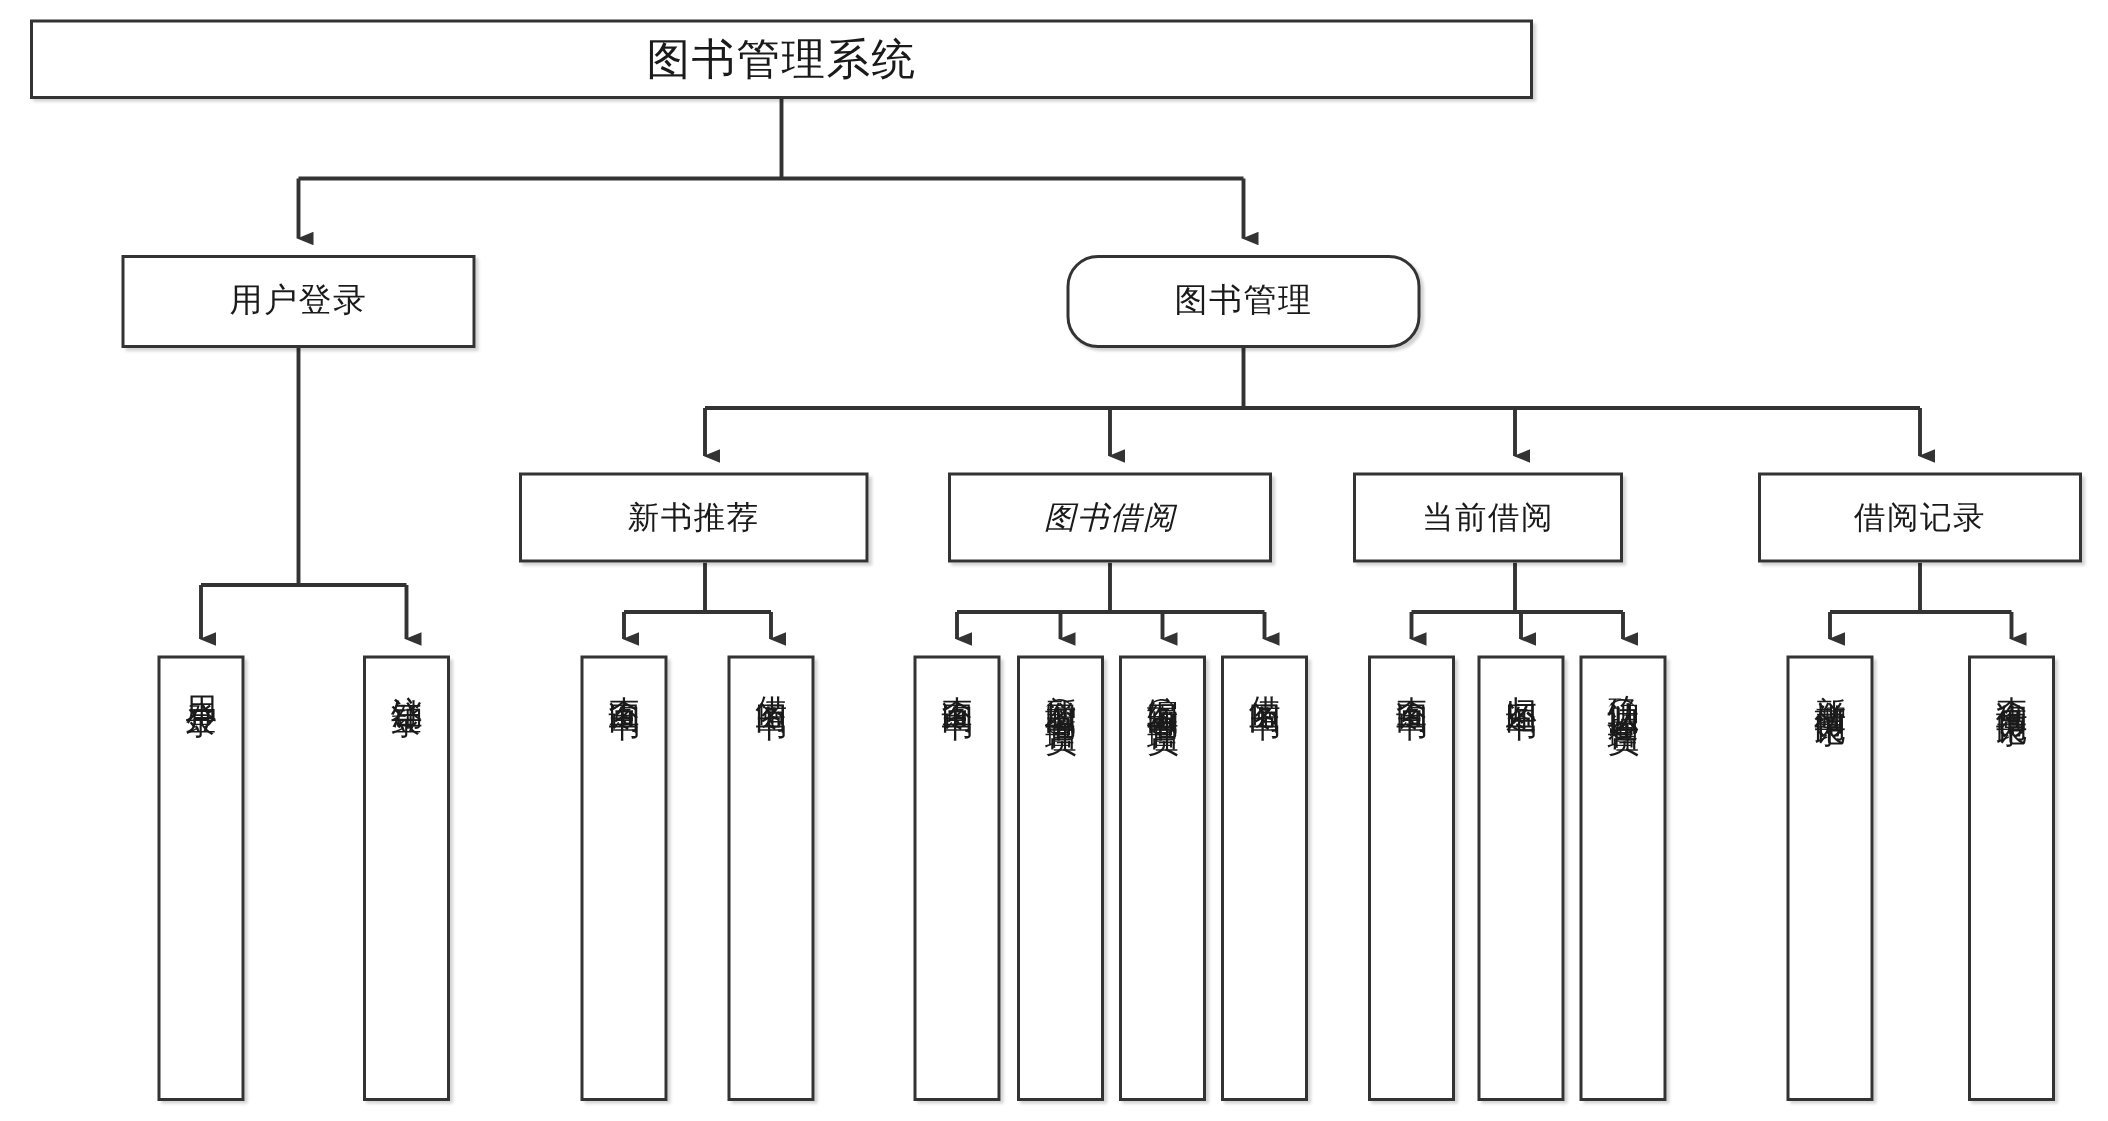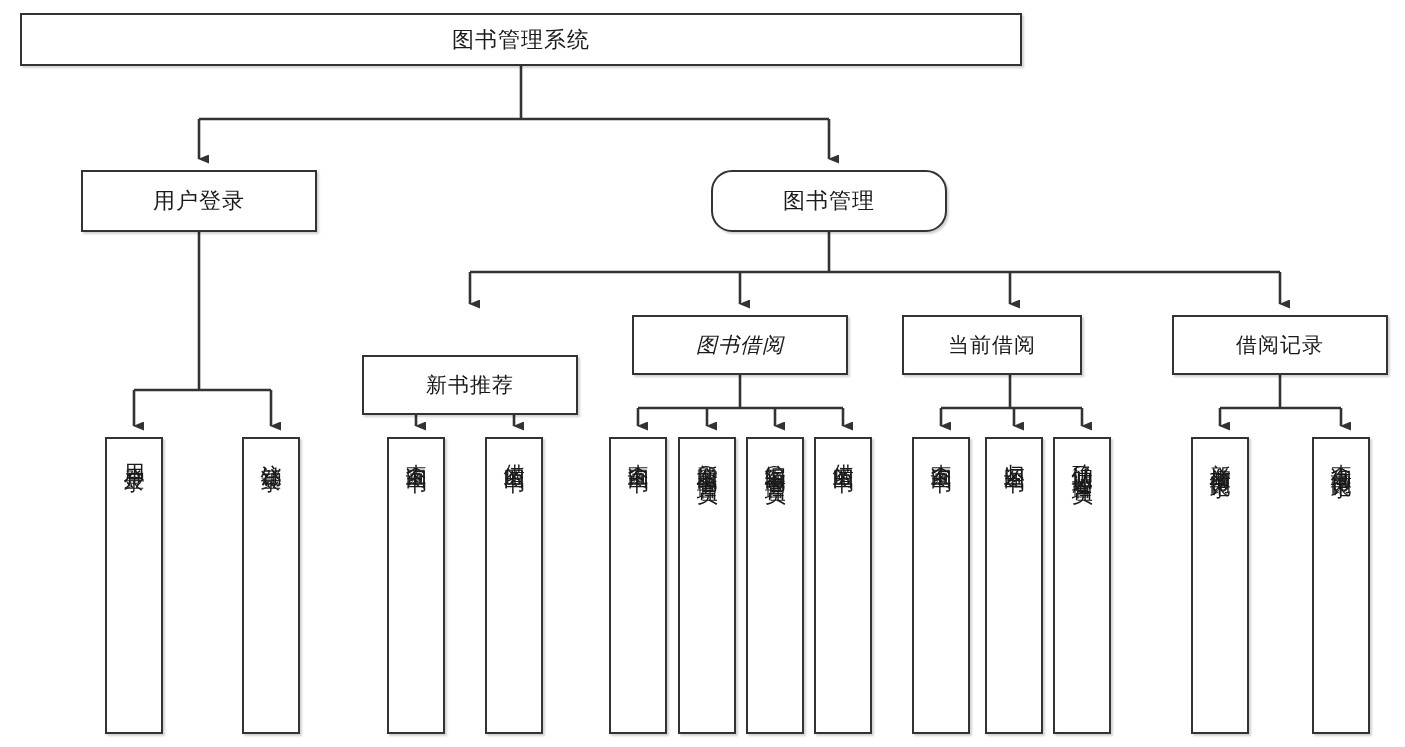--- a/index.html
+++ b/index.html
@@ -48,21 +48,21 @@
     justify-content: center;
     padding-top: 8px;
   }
   .node.leaf .node-label {
     writing-mode: vertical-rl;
     text-orientation: upright;
     white-space: nowrap;
     letter-spacing: 3px;
     font-size: 21px;
   }
-  .node.level1 .node-label { font-size: 22px; }
+  .node.level1 .node-label { font-size: 29px; }
   .node.level2 .node-label { font-size: 22px; }
   .node.level3 .node-label { font-size: 21px; }
 
   #watermark {
     position: absolute;
     right: 8px;
     bottom: 6px;
     color: #c9c9c9;
     font-size: 17px;
     letter-spacing: 0.5px;
@@ -120,21 +120,21 @@
   <div id="nodes-layer">
       <div class="node level1" style="left: 20px; top: 13px; width: 1002px; height: 53px;">
         <span class="node-label">图书管理系统</span>
       </div>
       <div class="node level2" style="left: 81px; top: 170px; width: 236px; height: 62px;">
         <span class="node-label">用户登录</span>
       </div>
       <div class="node level2" style="left: 711px; top: 170px; width: 236px; height: 62px; border-radius: 21px;">
         <span class="node-label">图书管理</span>
       </div>
-      <div class="node level3" style="left: 362px; top: 315px; width: 216px; height: 60px; margin-top: 40px;">
+      <div class="node level3" style="left: 346px; top: 315px; width: 233px; height: 60px;">
         <span class="node-label">新书推荐</span>
       </div>
       <div class="node level3" style="left: 632px; top: 315px; width: 216px; height: 60px; font-style: italic;">
         <span class="node-label">图书借阅</span>
       </div>
       <div class="node level3" style="left: 902px; top: 315px; width: 180px; height: 60px;">
         <span class="node-label">当前借阅</span>
       </div>
       <div class="node level3" style="left: 1172px; top: 315px; width: 216px; height: 60px;">
         <span class="node-label">借阅记录</span>

